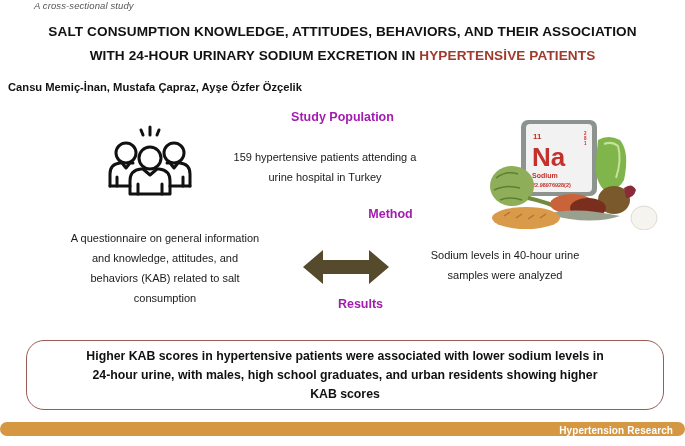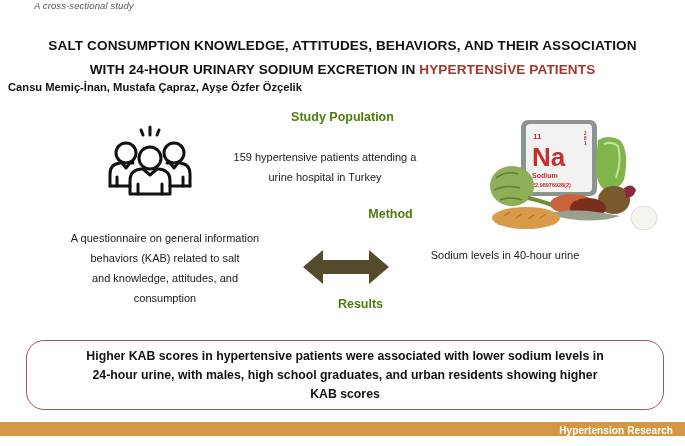--- a/index.html
+++ b/index.html
@@ -4,32 +4,32 @@
 <style>
   * { box-sizing: border-box; margin: 0; padding: 0; }
   html, body { width: 685px; height: 446px; background: #ffffff; overflow: hidden; }
   body { position: relative; font-family: "Liberation Sans", "DejaVu Sans", sans-serif; color: #111; }
 
   .subtitle {
     position: absolute; left: 34px; top: 0px;
     font-size: 9.5px; font-style: italic; color: #555; letter-spacing: 0.1px;
   }
   .title {
-    position: absolute; left: 0; width: 685px; top: 34px;
+    position: absolute; left: 0; width: 685px; top: 20px;
     text-align: center; font-weight: 700; font-size: 13.6px; line-height: 24px;
     letter-spacing: 0.1px; color: #121212;
   }
   .title .hl { color: #a13a2c; }
   .authors {
     position: absolute; left: 8px; width: 685px; top: 81px;
     text-align: left; font-weight: 700; font-size: 11.2px; color: #121212;
   }
   .section-heading {
     position: absolute; left: 0; width: 685px; text-align: center;
-    font-weight: 700; font-size: 12.5px; color: #4d7c0f;
+    font-weight: 700; font-size: 12.5px; color: #a21caf;
   }
   .sh-pop { top: 110px; left: 50px; width: 585px; }
   .sh-method { top: 207px; margin-left: 48px; }
   .sh-results { top: 297px; padding-left: 36px; }
 
   .people-icon { position: absolute; left: 104px; top: 124px; width: 92px; height: 72px; }
 
   .pop-text {
     position: absolute; left: 225px; top: 147px; width: 200px;
     text-align: center; font-size: 11px; line-height: 20px; color: #1a1a1a;
@@ -53,20 +53,21 @@
     display: flex; align-items: center; justify-content: center;
     padding: 12px 10px;
   }
   .results-text {
     text-align: center; font-weight: 700; font-size: 12.3px; line-height: 19px; color: #111;
   }
 
   .footer {
     position: absolute; left: 0; top: 422px; width: 685px; height: 14px;
     background: #d69742;
+    border-radius: 9px;
   }
   .footer-label {
     position: absolute; right: 12px; top: 3px;
     font-weight: 700; font-size: 10px; color: #ffffff; letter-spacing: 0.1px;
   }
 </style>
 </head>
 <body>
 
 <div class="subtitle">A cross-sectional study</div>
@@ -138,31 +139,32 @@
   <ellipse cx="50" cy="100" rx="34" ry="11" fill="#d99a4a"></ellipse>
   <path d="M28 98 l6 -4 M40 100 l6 -4 M52 101 l6 -4 M64 100 l6 -4" stroke="#b8742e" stroke-width="1.5"></path>
 
   <ellipse cx="168" cy="100" rx="13" ry="12" fill="#f6f4ef" stroke="#dedbd2" stroke-width="1"></ellipse>
 </svg>
 
 <div class="section-heading sh-method">Method</div>
 
 <div class="method-left">
   <div>A questionnaire on general information</div>
+  <div>and knowledge, attitudes, and</div>
   <div>behaviors (KAB) related to salt</div>
-  <div>and knowledge, attitudes, and</div>
   <div>consumption</div>
 </div>
 
 <svg class="arrow-icon" viewBox="0 0 86 34">
   <polygon points="0,17 20,0 20,10 66,10 66,0 86,17 66,34 66,24 20,24 20,34" fill="#564a2c"></polygon>
 </svg>
 
 <div class="method-right">
   <div>Sodium levels in 40-hour urine</div>
+  <div>samples were analyzed</div>
 </div>
 
 <div class="section-heading sh-results">Results</div>
 
 <div class="results-box">
   <div class="results-text">
     <div>Higher KAB scores in hypertensive patients were associated with lower sodium levels in</div>
     <div>24-hour urine, with males, high school graduates, and urban residents showing higher</div>
     <div>KAB scores</div>
   </div>

